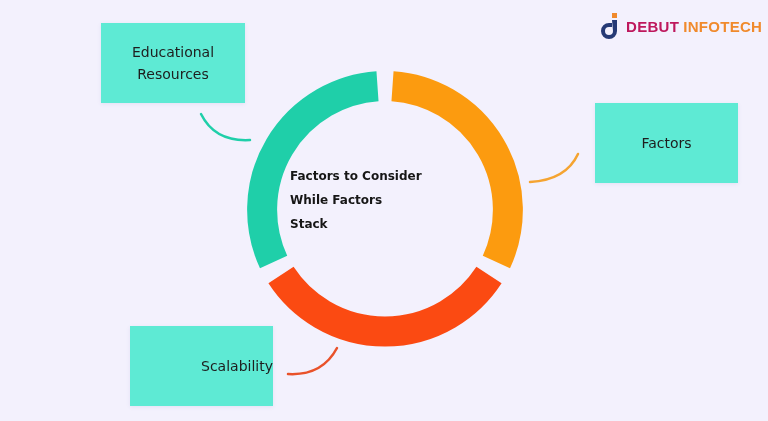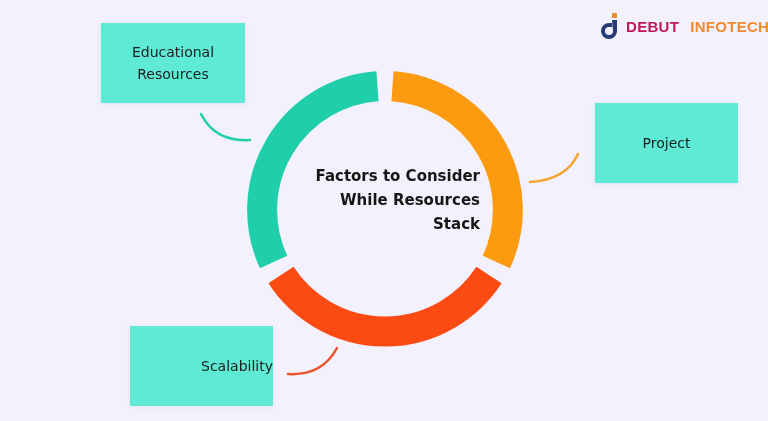--- a/index.html
+++ b/index.html
@@ -11,36 +11,36 @@
   }
   .logo {
     position: absolute; left: 598px; top: 13px;
     display: flex; align-items: center; gap: 4px;
   }
   .logo-text {
     font-family: "Liberation Sans", sans-serif;
     font-weight: 700; font-size: 15px; letter-spacing: 0.3px;
   }
   .logo-text .a { color: #be185d; }
-  .logo-text .b { color: #f08a2c; margin-left: 11px; }
+  .logo-text .b { color: #f08a2c; margin-left: 4px; }
   .card {
     position: absolute; background: #5eead4;
     box-shadow: 0 1px 4px rgba(120,110,180,0.12);
     display: flex; align-items: center; justify-content: center;
     text-align: center;
     font-size: 14px; line-height: 22px; color: #1e1e1e;
   }
   .card span { display: block; }
   #card-edu { left: 101px; top: 23px; width: 144px; height: 80px; }
   #card-proj { left: 595px; top: 103px; width: 143px; height: 80px; }
   #card-scal { left: 130px; top: 326px; width: 143px; height: 80px; justify-content: flex-end; }
   .ring { position: absolute; left: 0; top: 0; }
   .center-title {
     position: absolute; left: 290px; top: 164px; width: 190px;
-    text-align: right; font-weight: 700; font-size: 15px; line-height: 24px;
+    text-align: left; font-weight: 700; font-size: 12px; line-height: 24px;
     color: #161616;
   }
   .center-title span { display: block; }
 </style>
 </head>
 <body>
 
 <div class="logo">
   <svg width="24" height="26" viewBox="0 0 24 26">
     <rect x="14" y="0" width="5" height="5" fill="#f08a2c"></rect>
@@ -66,27 +66,27 @@
 
 <div class="card" id="card-edu">
   <div>
     <span>Educational</span>
     <span>Resources</span>
   </div>
 </div>
 
 <div class="card" id="card-proj">
   <div>
-    <span>Project</span>
+    <span>Factors</span>
   </div>
 </div>
 
 <div class="card" id="card-scal">
   <div>
     <span>Scalability</span>
   </div>
 </div>
 
 <div class="center-title">
   <span>Factors to Consider</span>
-  <span>While Resources</span>
+  <span>While Factors</span>
   <span>Stack</span>
 </div>
 
 </body></html>

